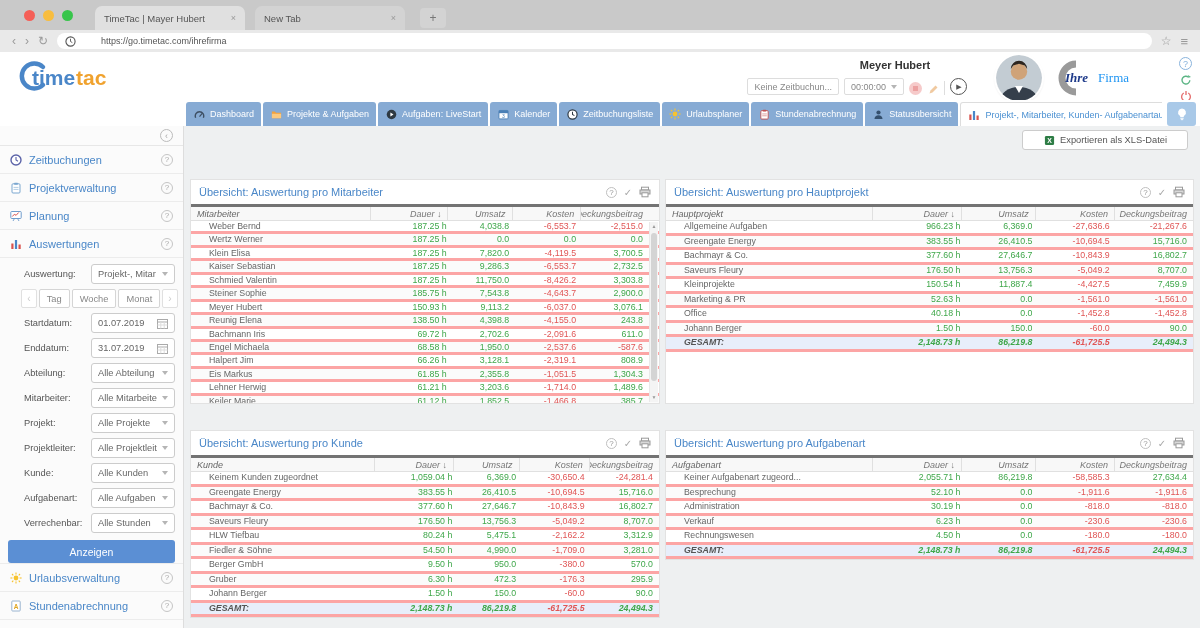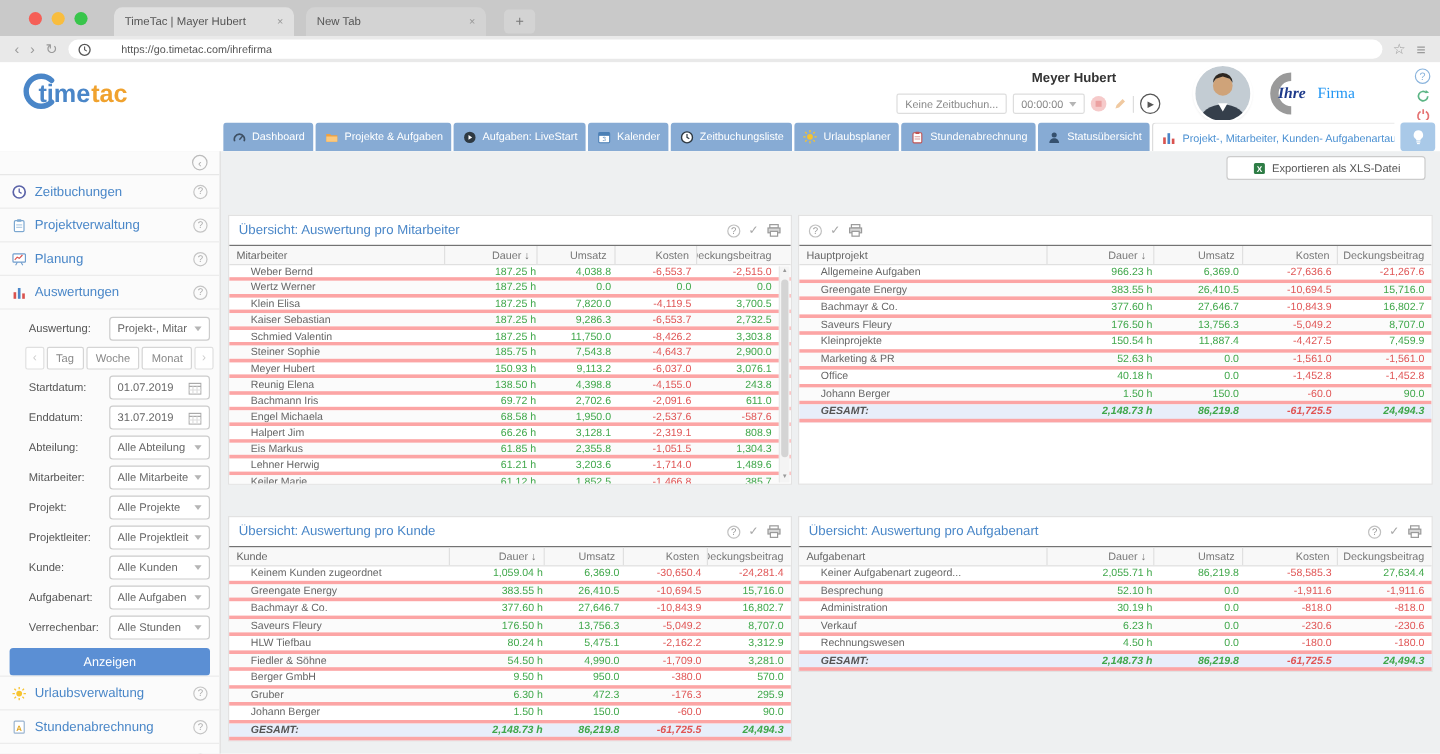--- a/index.html
+++ b/index.html
@@ -27,21 +27,21 @@
   .navic{color:#9a9a9a;font-size:12px;line-height:1;}
   .urlpill{flex:1;height:16px;background:#fff;border-radius:9px;display:flex;align-items:center;
     padding:0 7px;gap:5px;}
   .urltext{font-size:9px;color:#555;margin-left:20px;}
 
   
   .apphead{position:absolute;left:0;top:52px;width:1200px;height:48px;background:#fff;padding-left:38px;}
   .logo{position:absolute;left:16px;top:6px;}
   .uname{position:absolute;right:235px;top:7px;width:140px;text-align:center;
     font-size:11px;font-weight:bold;color:#333;}
-  .timerrow{position:absolute;right:233px;top:26px;display:flex;align-items:center;gap:5px;}
+  .timerrow{position:absolute;right:233px;top:26px;display:flex;align-items:flex-end;gap:5px;}
   .tbox{border:1px solid #ddd;border-radius:2px;height:17px;display:flex;align-items:center;
     padding:0 6px;font-size:9px;color:#888;background:#fff;gap:5px;}
   .tri{width:0;height:0;border-left:3.5px solid transparent;border-right:3.5px solid transparent;
     border-top:4px solid #b5b5b5;}
   .stopic{width:13px;height:13px;border-radius:50%;background:#f6caca;display:flex;
     align-items:center;justify-content:center;}
   .stopsq{width:5px;height:5px;background:#eca1a1;}
   .vdiv{width:1px;height:14px;background:#ddd;}
   .playbtn{width:17px;height:17px;border:1.4px solid #555;border-radius:50%;display:flex;
     align-items:center;justify-content:center;color:#555;font-size:7px;padding-left:1px;}
@@ -95,22 +95,22 @@
   .expbtn{height:20px;border:1px solid #ccc;border-radius:3px;background:#fff;display:flex;
     align-items:center;gap:5px;padding:0 20px;font-size:9.3px;color:#555;}
   .grid{margin-top:6px;display:grid;grid-template-columns:470px 1fr;gap:5px;align-items:start;}
   .panel{background:#fff;border:1px solid #e2e2e2;position:relative;margin-top:21px;}
   .ptop{height:225px;overflow:hidden;}
   .phead{height:24px;display:flex;align-items:center;padding:0 8px;gap:5px;}
   .ptitle{color:#4a87c8;font-size:11px;flex:1;white-space:nowrap;overflow:hidden;}
   .picons{display:flex;gap:5px;align-items:center;}
   .qcirc{border:1px solid #c0c0c0;border-radius:50%;width:11px;height:11px;font-size:8px;color:#999;}
   .chk{color:#a8a8a8;font-size:10px;}
-  .thead{display:flex;background:#f8f8f8;border-top:1px solid #737373;border-bottom:1px solid #e0e0e0;
-    height:17px;align-items:flex-end;}
+  .thead{display:flex;background:#f8f8f8;border-top:3px solid #737373;border-bottom:1px solid #e0e0e0;
+    height:17px;align-items:flex-end;font-style:italic;}
   .th{font-size:9px;color:#777;padding:0 6px;border-left:1px solid #e0e0e0;height:100%;
     display:flex;align-items:center;white-space:nowrap;overflow:hidden;}
   .th:first-child{border-left:none;}
   .trow{display:flex;align-items:flex-start;height:14.5px;border-bottom:3px solid #fca5a5;padding-left:12px;}
   .trow:nth-child(odd){background:#fbfbfb;}
   .p1row{height:13.45px;}
   .td{font-size:8.8px;padding:0 6px;white-space:nowrap;overflow:hidden;}
   .c0{width:39%;color:#666;}
   .c1{width:17%;}
   .c2{width:14%;}
@@ -659,20 +659,21 @@
           </div>
         <div class="sbar">
           <div class="sarr">▲</div>
           <div class="sthumb"></div>
           <div class="sarr b">▼</div>
         </div>
       </section>
 
       <section class="panel ptop">
         <header class="phead">
+          <span class="ptitle">Übersicht: Auswertung pro Hauptprojekt</span>
           <span class="picons">
               <span class="icn qcirc">?</span>
               <span class="icn chk">✓</span>
               <span class="icn">
                 <svg width="12" height="12" viewBox="0 0 12 12">
                   <rect x="2.5" y="1.2" width="7" height="2.8" fill="#fff" stroke="#9a9a9a"></rect>
                   <rect x="1" y="4" width="10" height="4" fill="#d8d8d8" stroke="#9a9a9a"></rect>
                   <rect x="3" y="6.8" width="6" height="4" fill="#fff" stroke="#9a9a9a"></rect>
                 </svg>
               </span>

